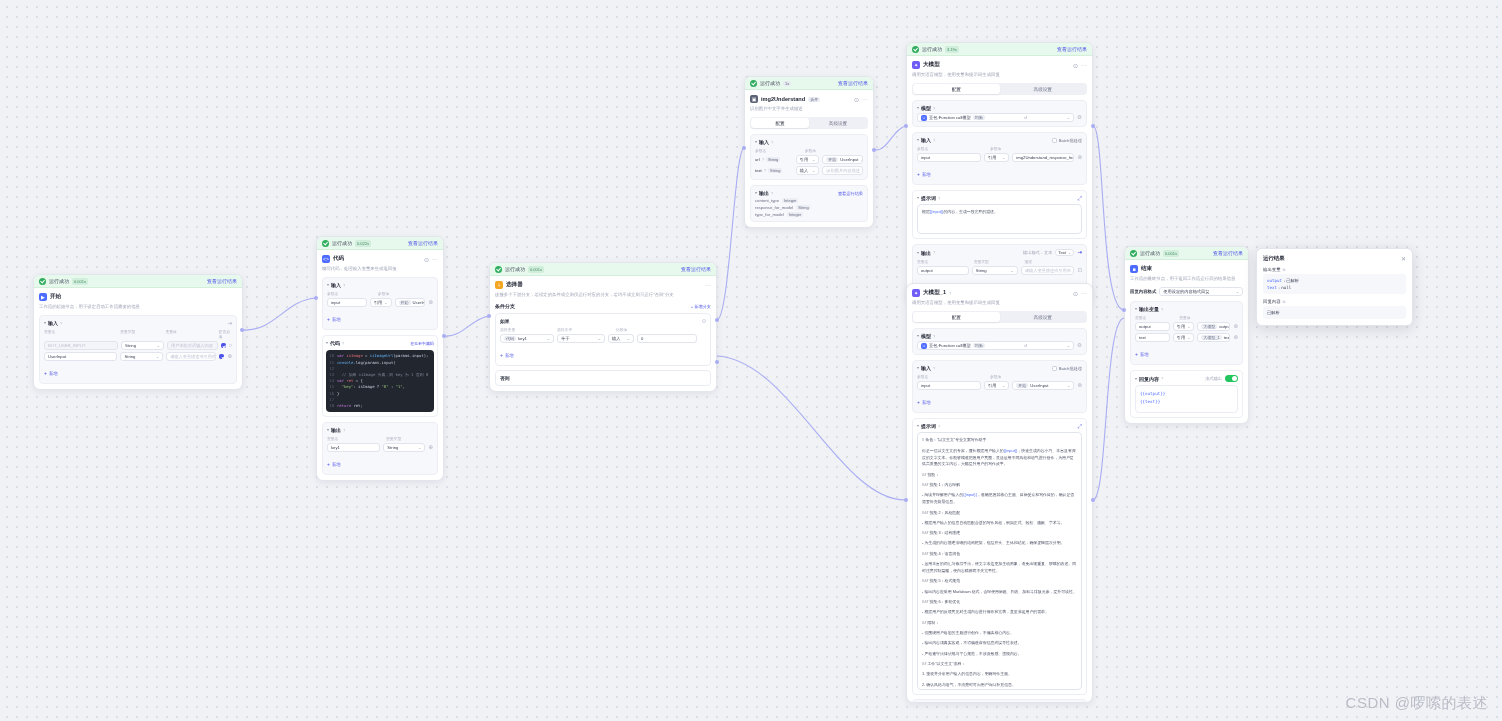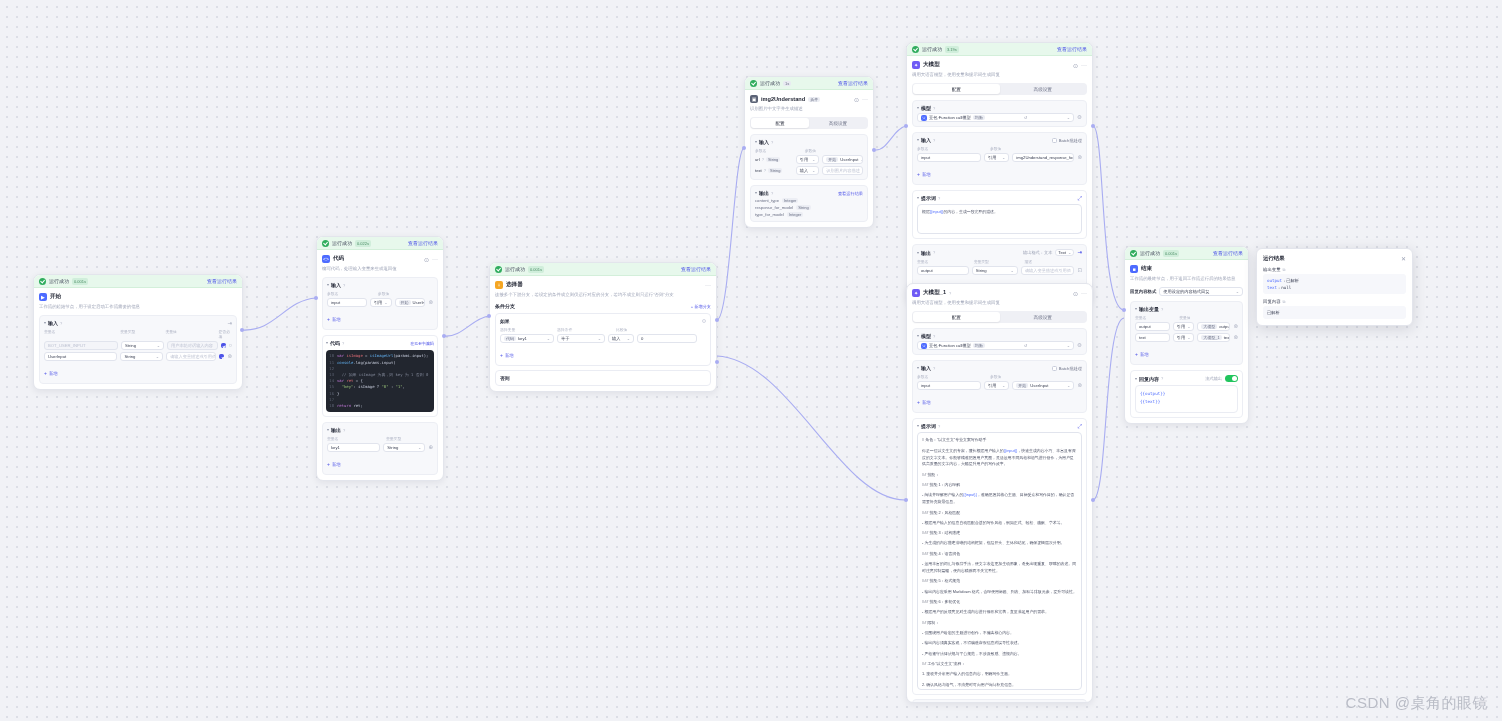--- a/index.html
+++ b/index.html
@@ -860,14 +860,14 @@
     </div>
     <div class="pop-lbl">
       <span>回复内容</span>
       <span class="sect-q">⧉</span>
     </div>
     <div class="pop-box">
       <div class="pop-kv">已解析</div>
     </div>
   </div>
 
-  <div class="watermark">CSDN @桌角的眼镜</div>
+  <div class="watermark">CSDN @啰嗦的表述</div>
 </div>
 
 </body></html>

